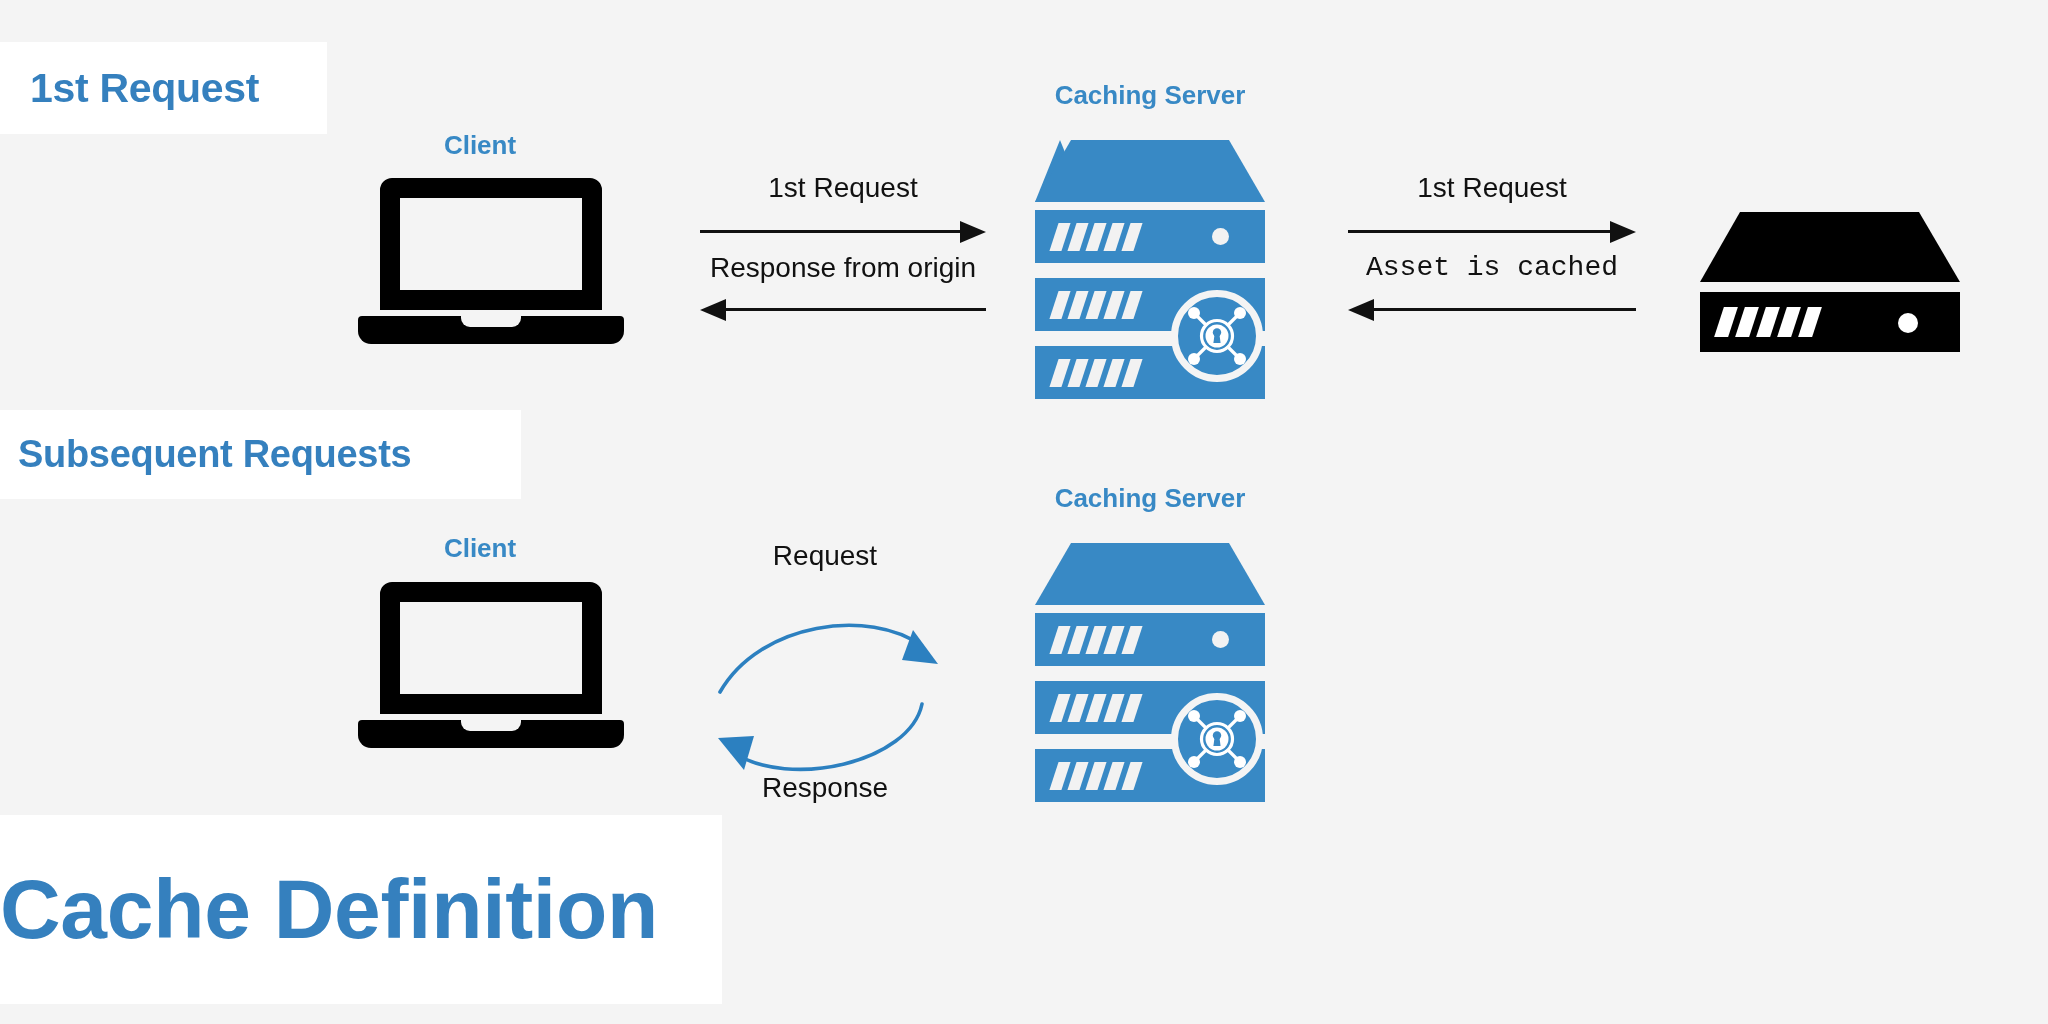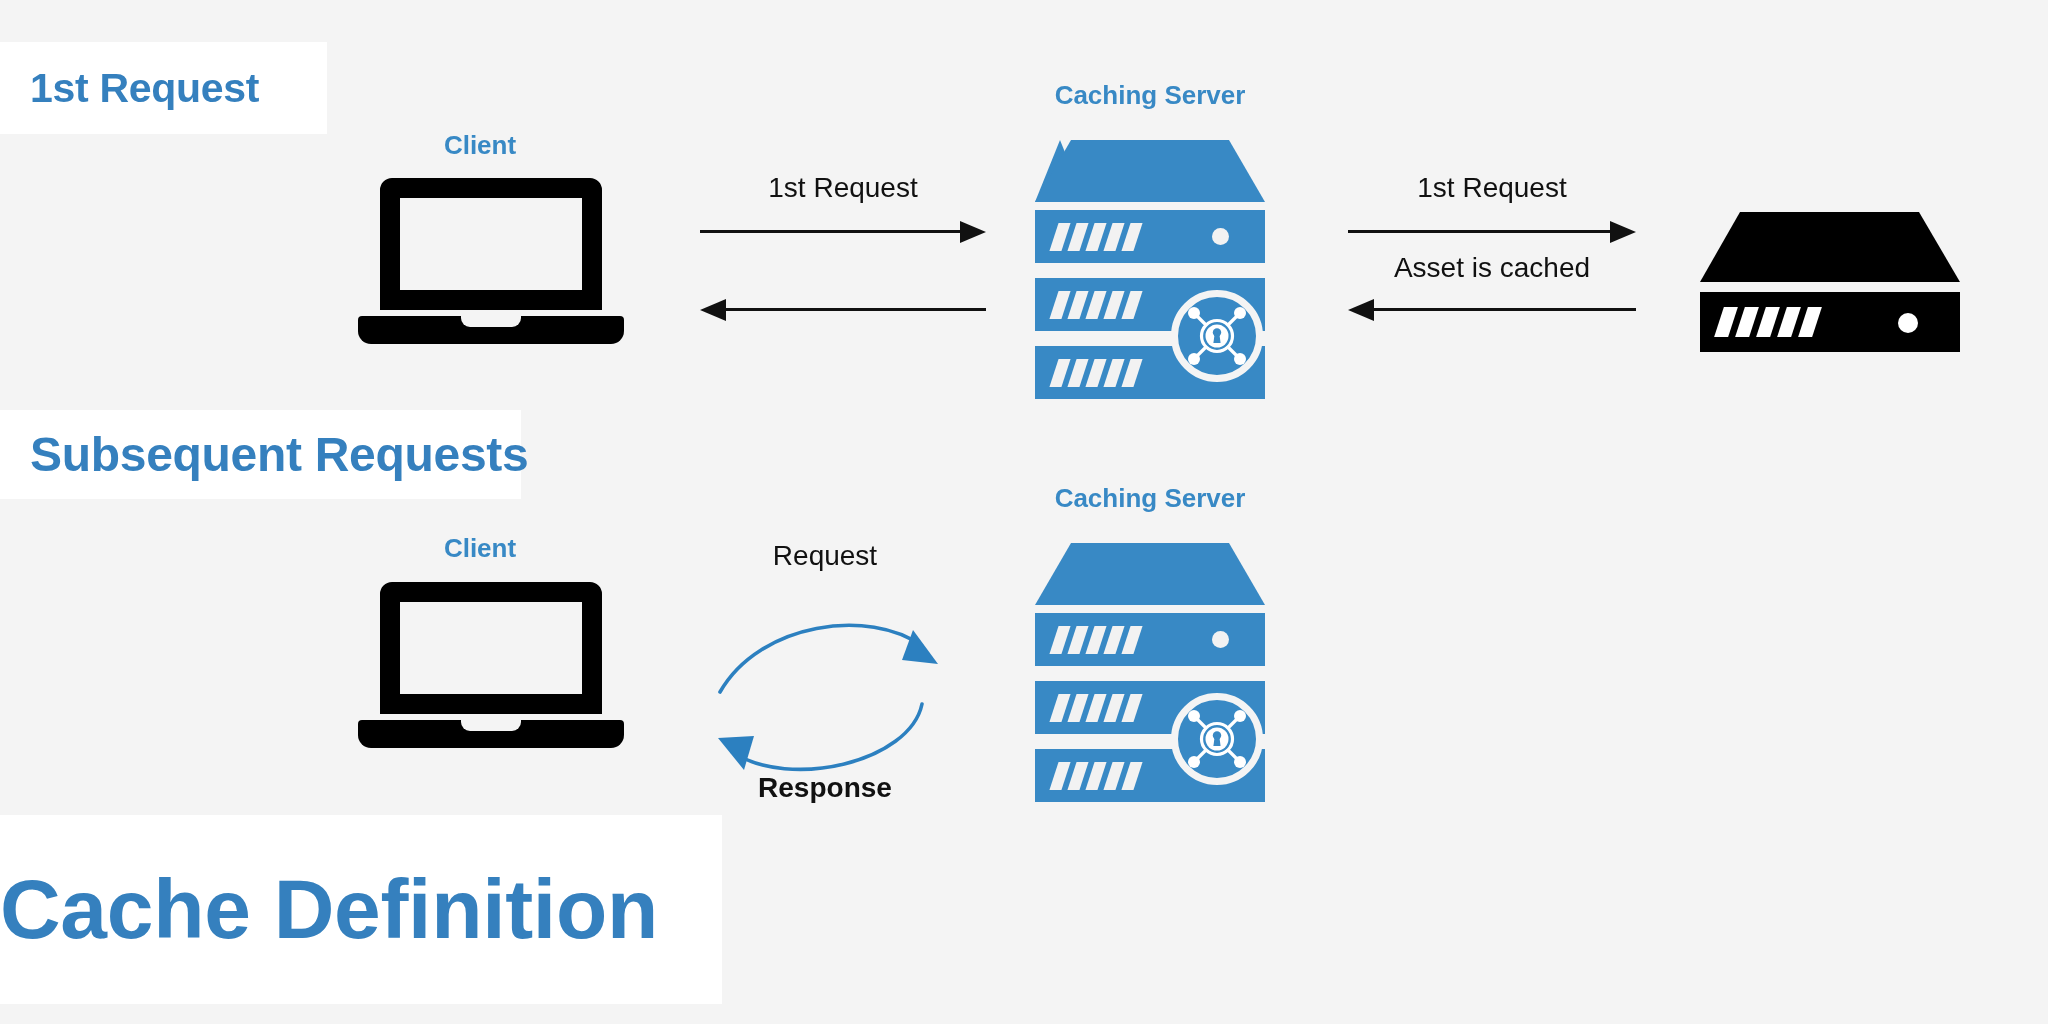--- a/index.html
+++ b/index.html
@@ -30,21 +30,21 @@
     color: #3580be;
     font-weight: bold;
     white-space: nowrap;
     letter-spacing: -0.3px;
   }
 
   #band-first       { left: 0; top: 42px;  width: 327px; height: 92px; }
   #band-first .band-label      { font-size: 41px; margin-left: 30px; }
 
   #band-subsequent  { left: 0; top: 410px; width: 521px; height: 89px; }
-  #band-subsequent .band-label { font-size: 48px; margin-left: 30px; }
+  #band-subsequent .band-label { font-size: 38px; margin-left: 18px; }
 
   #band-title       { left: 0; top: 815px; width: 722px; height: 189px; }
   #band-title .band-label      { font-size: 84px; }
 
   
   .node-label {
     position: absolute;
     color: #3889c5;
     font-weight: bold;
     font-size: 26px;
@@ -166,20 +166,21 @@
     <div class="base"></div>
     <div class="notch"></div>
   </div>
 
   <div class="arrow-text" style="left:700px; top:172px; width:286px;">1st Request</div>
   <div class="arrow-group" style="left:700px; top:230px; width:286px;">
     <div class="arrow-line" style="left:0; width:262px;"></div>
     <div class="arrow-head right" style="left:260px;"></div>
   </div>
 
+  <div class="arrow-text" style="left:700px; top:252px; width:286px;">Response from origin</div>
   <div class="arrow-group" style="left:700px; top:308px; width:286px;">
     <div class="arrow-line" style="left:24px; width:262px;"></div>
     <div class="arrow-head left" style="left:0;"></div>
   </div>
 
   <div class="node-label" style="left:1000px; top:80px; width:300px;">Caching Server</div>
 
   <div class="server" style="left:1035px; top:140px; width:230px; height:240px;">
     <div style="position:absolute;left:0;top:0;width:0;height:0;
                 border-left:25px solid transparent;border-right:25px solid transparent;
@@ -243,21 +244,21 @@
       </svg>
     </div>
   </div>
 
   <div class="arrow-text" style="left:1348px; top:172px; width:288px;">1st Request</div>
   <div class="arrow-group" style="left:1348px; top:230px; width:288px;">
     <div class="arrow-line" style="left:0; width:264px;"></div>
     <div class="arrow-head right" style="left:262px;"></div>
   </div>
 
-  <div class="arrow-text" style="left:1348px; top:252px; width:288px;">Asset is cached</div>
+  <div class="arrow-text" style="left:1348px; top:252px; width:288px;font-family:Liberation Mono, monospace;">Asset is cached</div>
   <div class="arrow-group" style="left:1348px; top:308px; width:288px;">
     <div class="arrow-line" style="left:24px; width:264px;"></div>
     <div class="arrow-head left" style="left:0;"></div>
   </div>
 
 
   <div class="server" style="left:1700px; top:212px; width:260px; height:140px;">
     <svg style="position:absolute;left:0;top:0;" width="260" height="72">
       <polygon points="40,0 219,0 260,70 0,70" fill="#000000"></polygon>
     </svg>
@@ -295,21 +296,21 @@
     </svg>
   </div>
 
   <div class="curve-wrap" style="left:710px; top:690px;">
     <svg width="250" height="120" viewBox="0 0 250 120">
       <path d="M 212 14 C 200 72, 80 100, 22 62" fill="none" stroke="#2c80c0" stroke-width="3.6" stroke-linecap="round"></path>
       <polygon points="34,80 8,48 44,46" fill="#2c80c0"></polygon>
     </svg>
   </div>
 
-  <div class="arrow-text" style="left:700px; top:772px; width:250px;font-weight:bold;">Response</div>
+  <div class="arrow-text" style="left:700px; top:772px; width:250px;">Response</div>
 
   <div class="node-label" style="left:1000px; top:483px; width:300px;">Caching Server</div>
 
   <div class="server" style="left:1035px; top:543px; width:230px; height:240px;">
     <svg style="position:absolute;left:0;top:0;" width="230" height="64">
       <polygon points="36,0 194,0 230,62 0,62" fill="#3889c5"></polygon>
     </svg>
 
     <div class="bar" style="top:70px; width:230px; background:#3889c5;">
       <div class="slashes">

